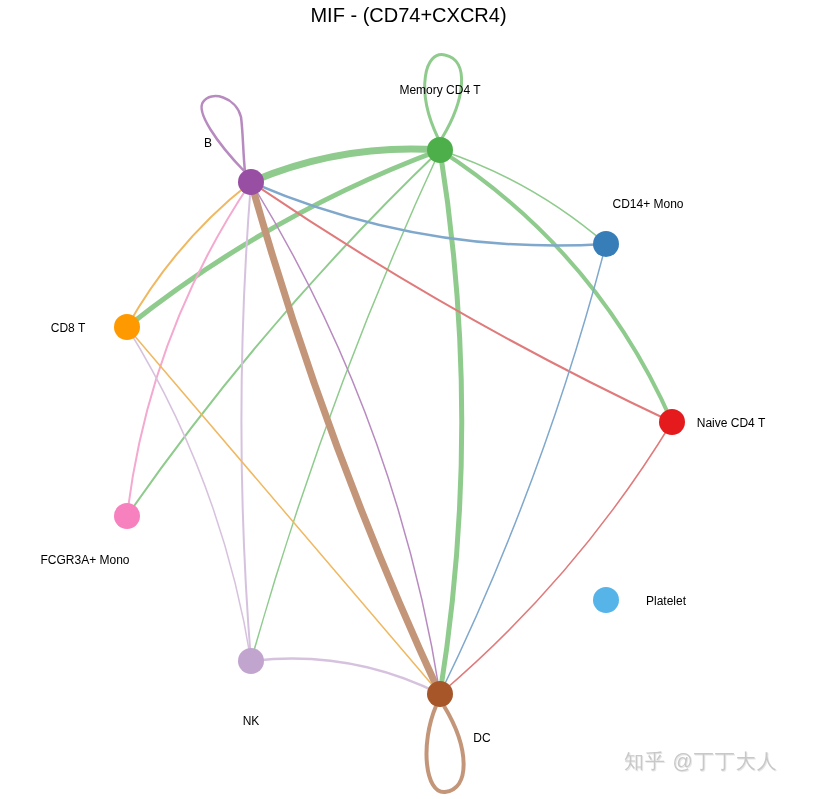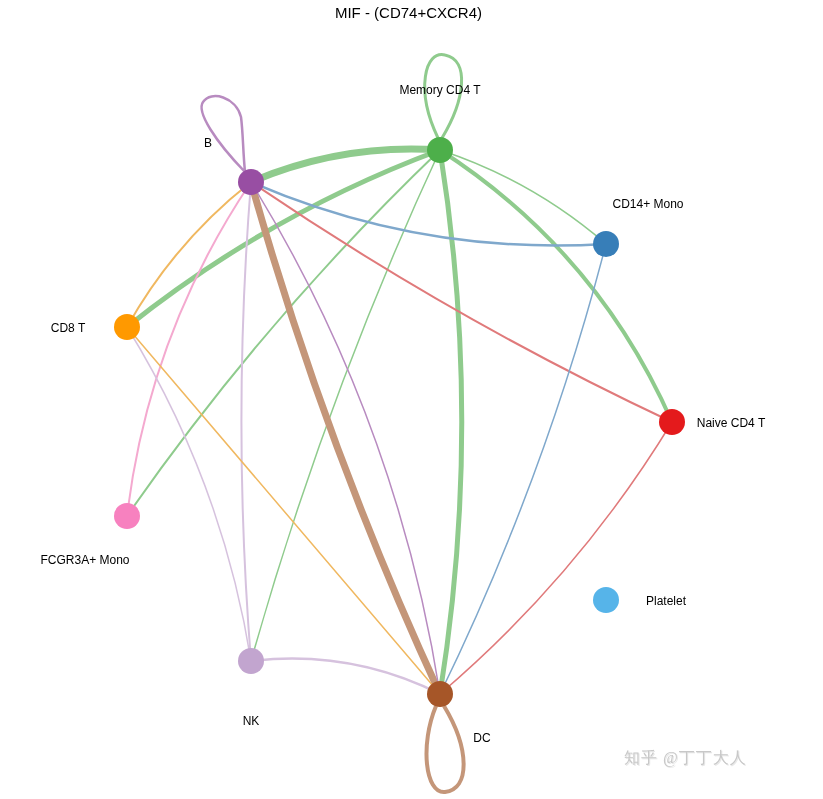--- a/index.html
+++ b/index.html
@@ -1,23 +1,23 @@
 <!DOCTYPE html>
 <html><head>
 <meta charset="utf-8">
 <style>
   html, body { margin: 0; padding: 0; background: #ffffff; }
   body { width: 823px; height: 799px; position: relative; overflow: hidden;
          font-family: "Liberation Sans", "DejaVu Sans", sans-serif; }
   #title { position: absolute; top: 4px; left: 0; width: 817px; text-align: center;
-           font-size: 15px; color: #000; }
+           font-size: 20px; color: #000; }
   svg#net { position: absolute; left: 0; top: 0; }
   .lbl { font-size: 12px; fill: #000; font-family: "Liberation Sans", "DejaVu Sans", sans-serif; }
-  #watermark { position: absolute; left: 624px; top: 748px; font-size: 16px; color: #c8c8c8;
-               font-family: Liberation Serif, serif; letter-spacing: 1px;
+  #watermark { position: absolute; left: 624px; top: 748px; font-size: 20px; color: #c8c8c8;
+               font-family: Liberation Sans, sans-serif; letter-spacing: 1px;
                text-shadow: 1px 1px 0 #e8e8e8; }
 </style>
 </head>
 <body>
 
 <div id="title">MIF - (CD74+CXCR4)</div>
 
 <svg id="net" width="823" height="799">
   <g id="edges">
       <path d="M440,150 Q341.66,143.32 251,182" fill="none" stroke="#8FCB8D" stroke-width="7" stroke-linecap="round"></path>

